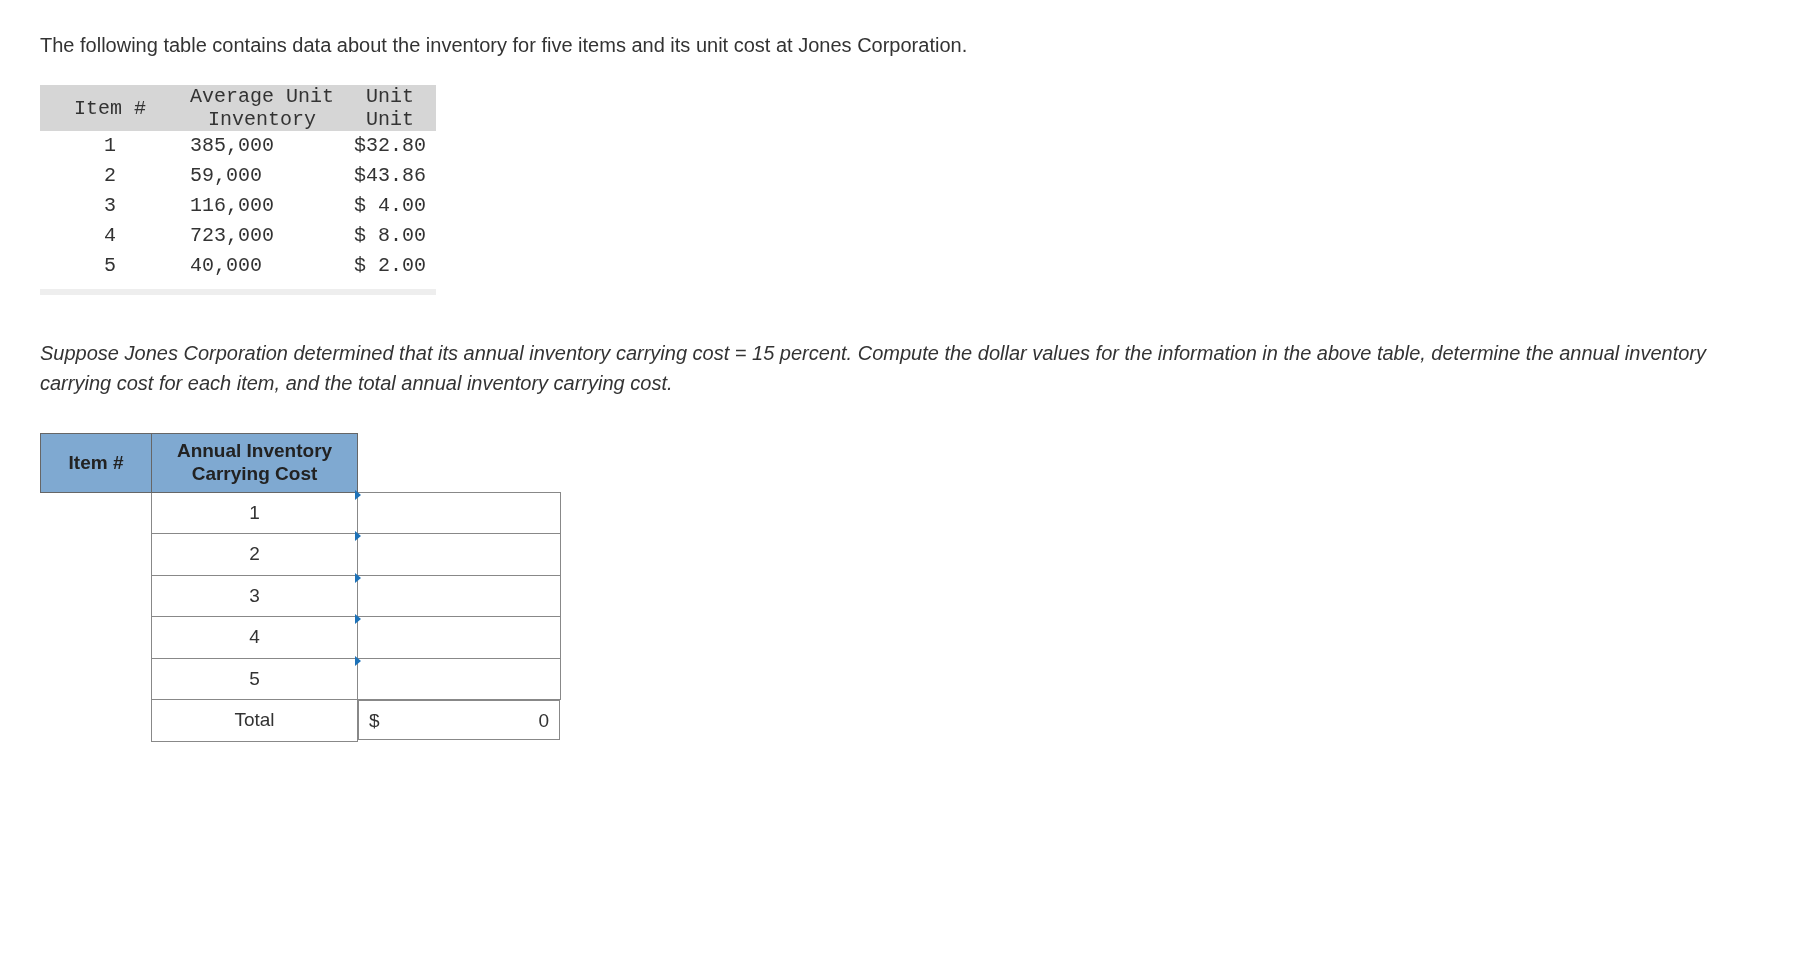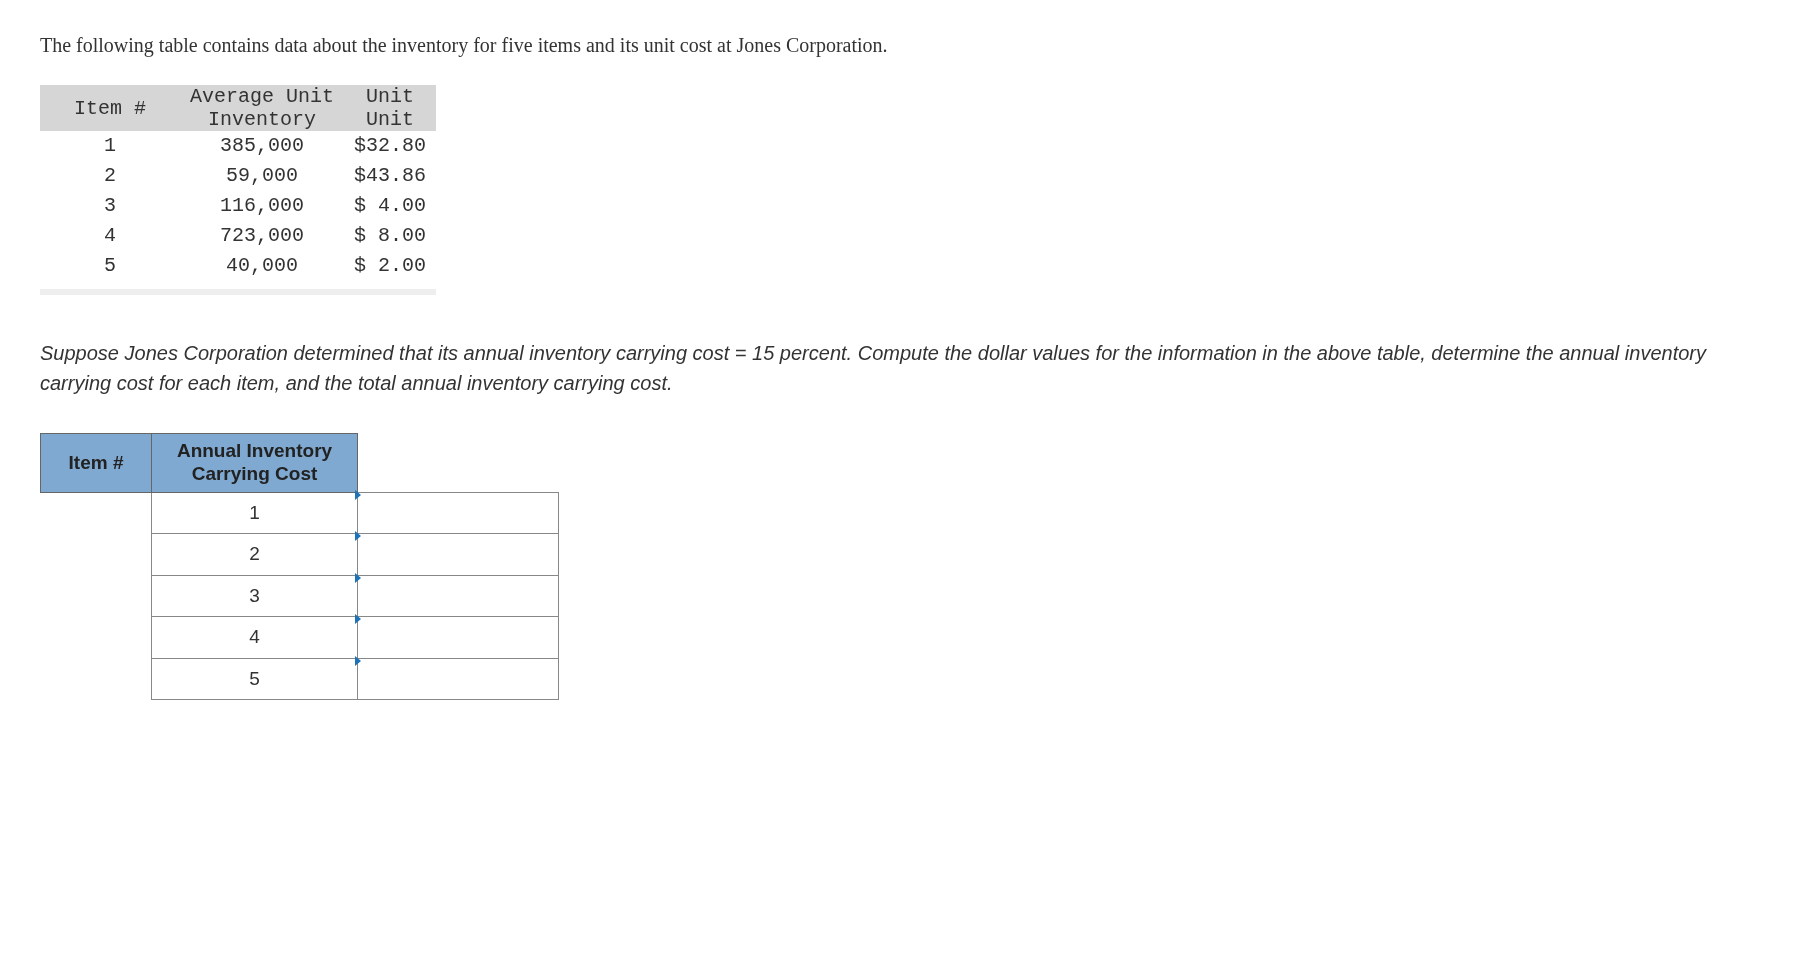--- a/index.html
+++ b/index.html
@@ -6,42 +6,41 @@
     margin: 0;
     padding: 30px 40px;
     font-family: Arial, Helvetica, sans-serif;
     color: #333;
     background: #fff;
     font-size: 20px;
     line-height: 1.5;
   }
   .intro-text {
     margin-bottom: 25px;
-    font-family: Liberation Serif, serif;
   }
   .data-table-wrap {
     display: inline-block;
     background: #fff;
     padding-bottom: 8px;
     border-bottom: 6px solid #eeeeee;
     margin-bottom: 35px;
   }
   .data-table {
     border-collapse: collapse;
     font-family: "Courier New", Courier, monospace;
     font-size: 20px;
   }
   .data-table th {
     background: #d6d6d6;
     font-weight: normal;
     padding: 0px 10px;
   }
   .data-table td {
     padding: 0px 10px;
-    text-align: center;
+    text-align: left;
   }
   .data-table td.item-col, .data-table th.item-col {
     text-align: center;
     min-width: 120px;
   }
   .data-table .hdr-line { line-height: 1.15; }
   .question-text {
     margin-bottom: 35px;
     font-style: italic;
   }
@@ -168,17 +167,25 @@
     <tr>
       <td class="left-pad"></td>
       <td class="num-cell">4</td>
       <td class="input-cell"><span class="marker"></span><span></span></td>
     </tr>
     <tr>
       <td class="left-pad"></td>
       <td class="num-cell">5</td>
       <td class="input-cell"><span class="marker"></span><span></span></td>
     </tr>
+    <tr>
+      <td class="left-pad"></td>
+      <td class="num-cell">Total</td>
+      <td class="input-cell" style="display:flex;justify-content:space-between;">
+        <span>$</span>
+        <span>0</span>
+      </td>
+    </tr>
   </tbody>
 </table>
 
 
 
 
 </body></html>

